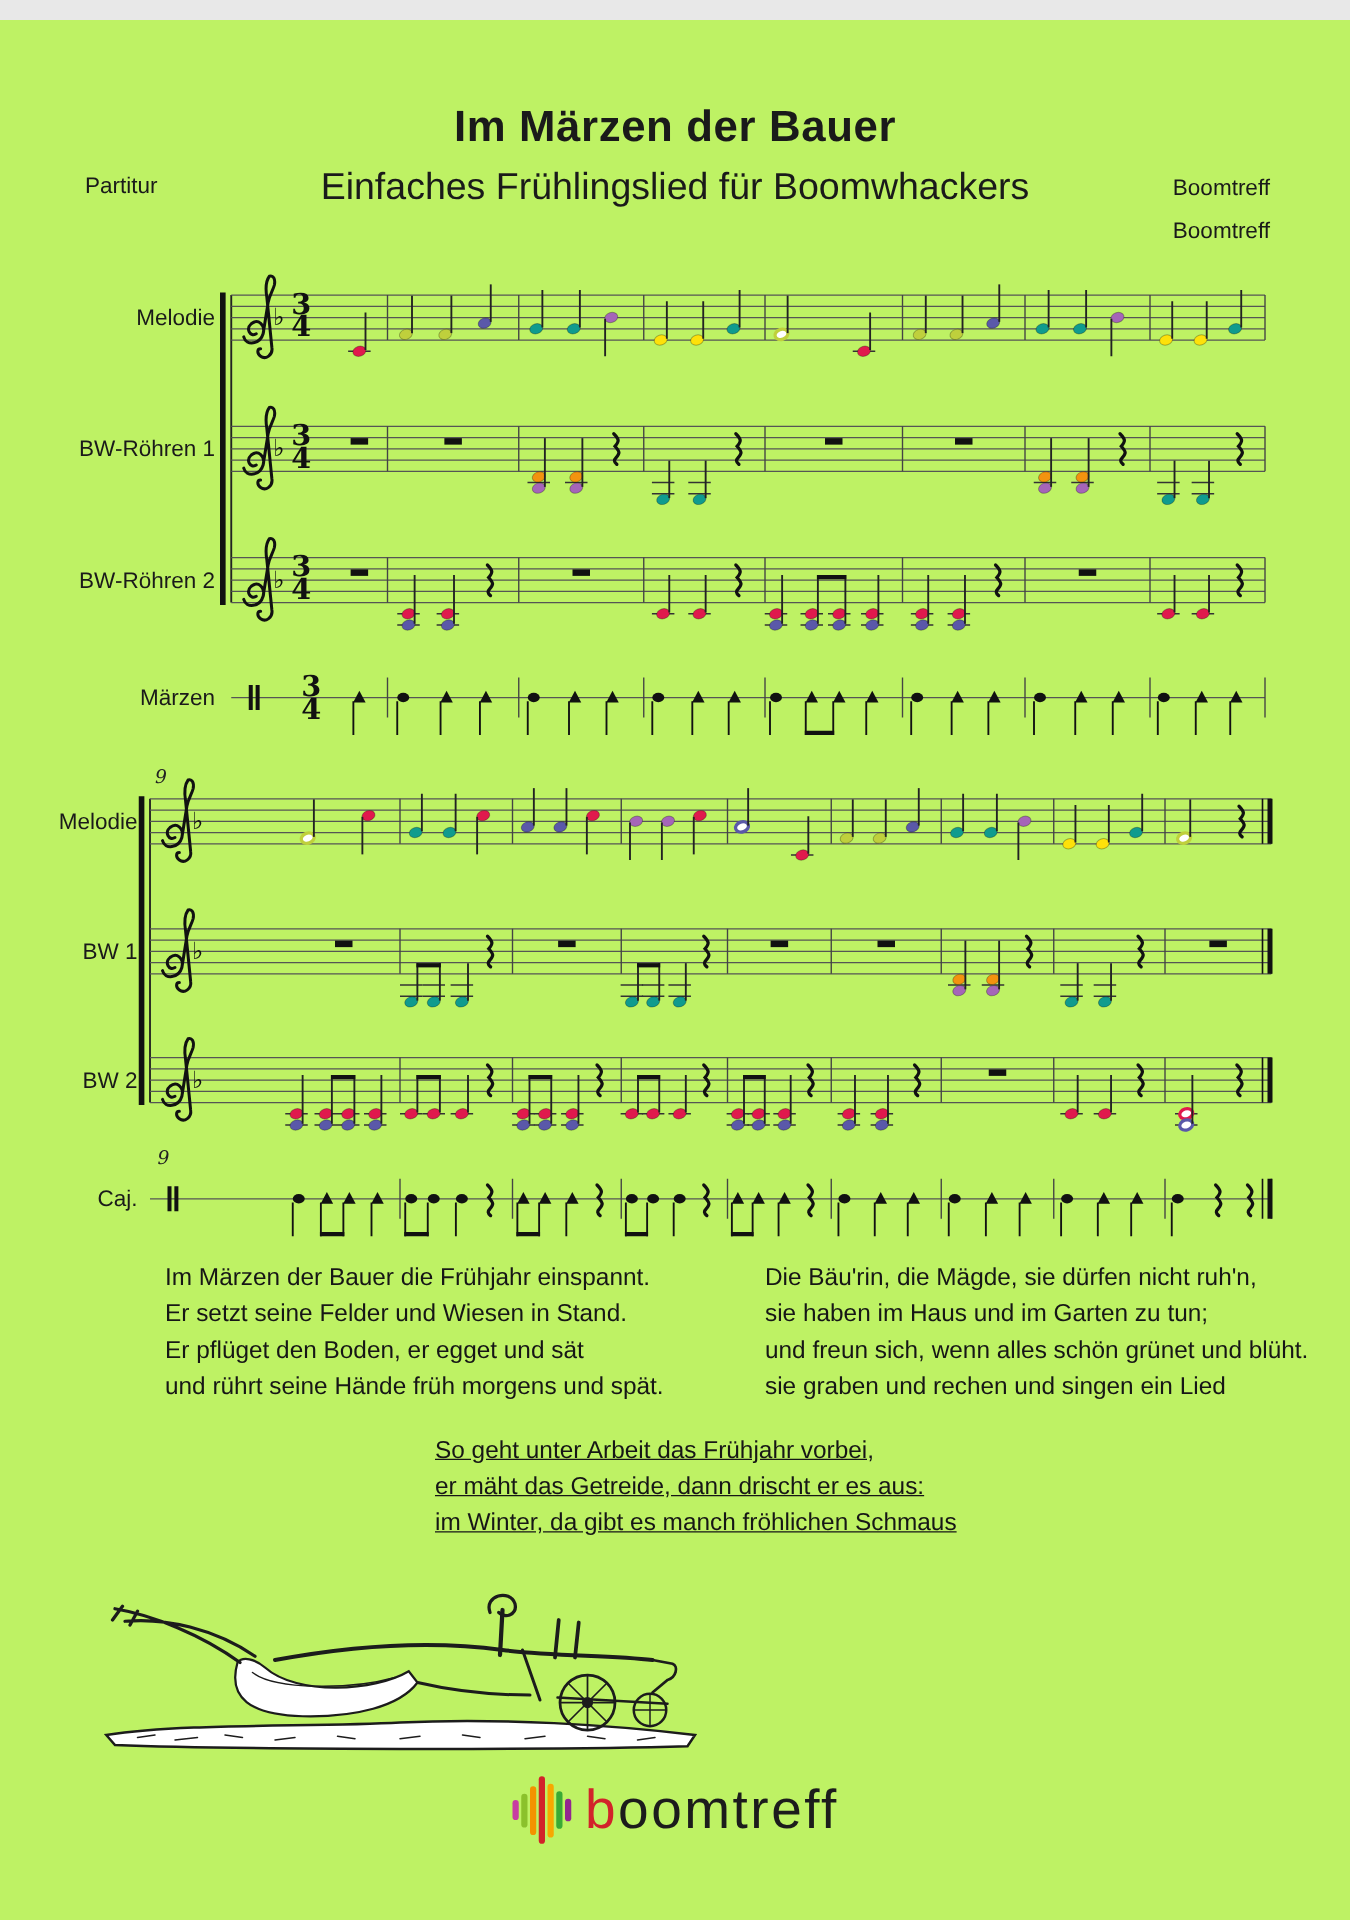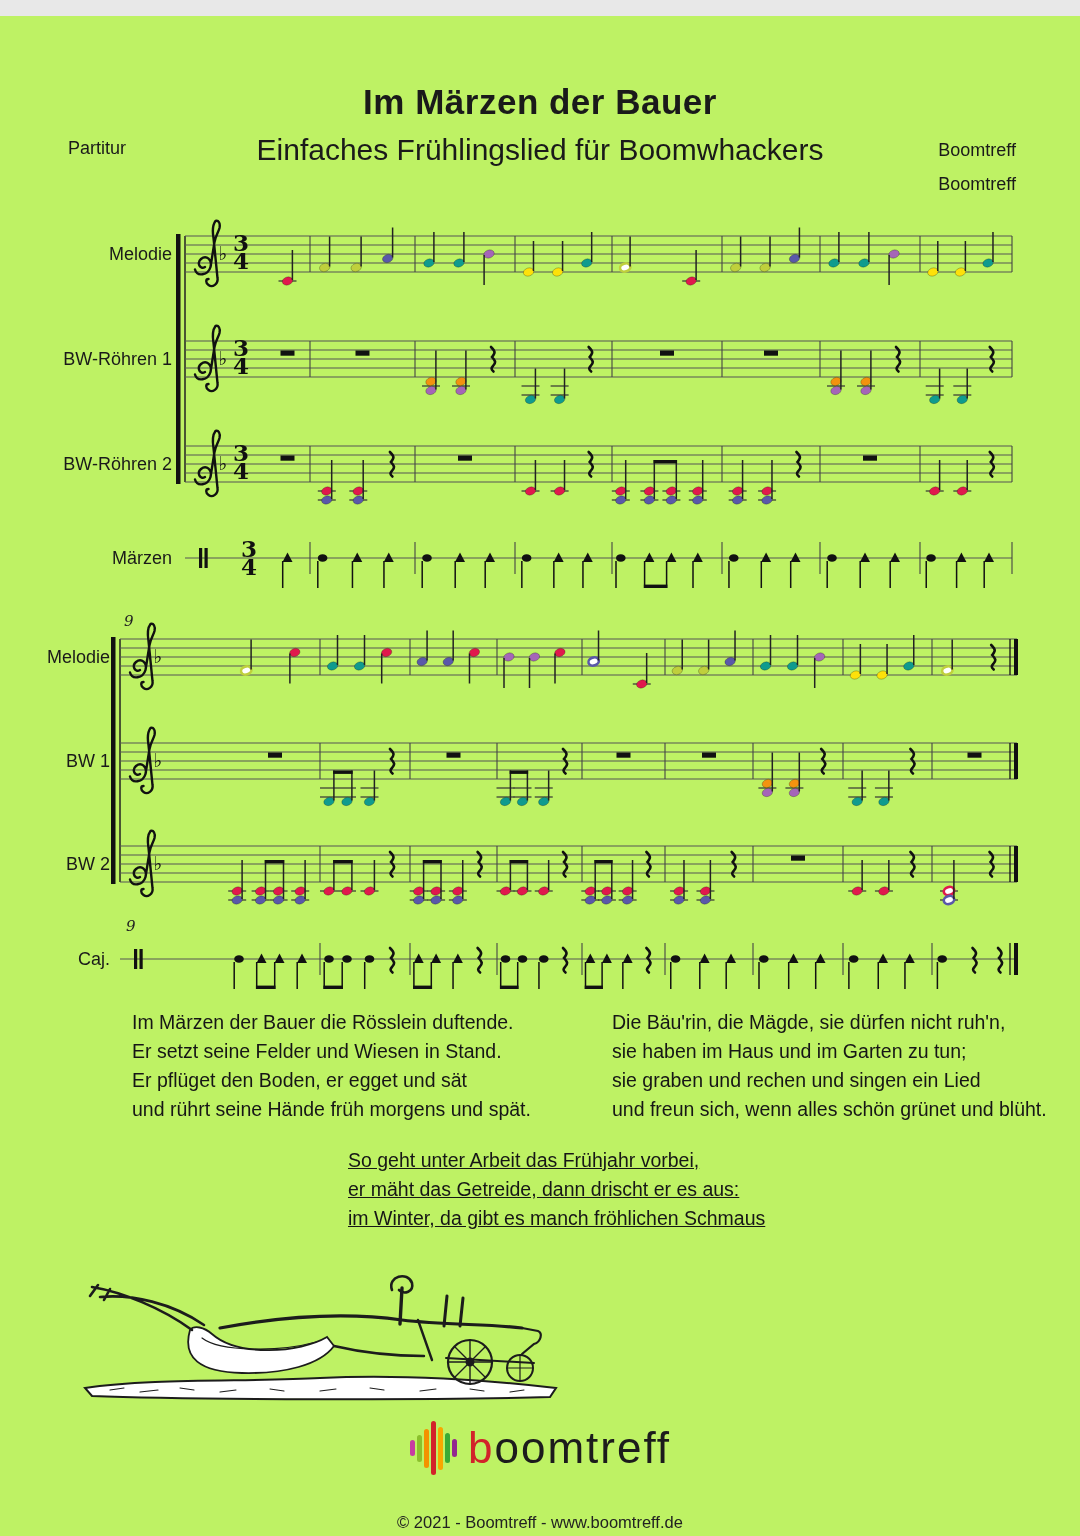--- a/index.html
+++ b/index.html
@@ -942,30 +942,30 @@
             <ellipse cx="942.2" cy="943" rx="4.8" ry="3.8" fill="#111"></ellipse>
             <line x1="937.4000000000001" y1="946" x2="937.4000000000001" y2="973" stroke="#111" stroke-width="1.5"></line>
           </g>
           <path d="M-2 -11 C2.5 -6.5 2.5 -5 -1 -1 C3 3.5 3 4.5 0 8 C-2 10 -2 11.5 0.5 13.5" transform="translate(974.5 943)" stroke="#111" stroke-width="2.6" fill="none" stroke-linecap="round"></path>
           <path d="M-2 -11 C2.5 -6.5 2.5 -5 -1 -1 C3 3.5 3 4.5 0 8 C-2 10 -2 11.5 0.5 13.5" transform="translate(1000 943)" stroke="#111" stroke-width="2.6" fill="none" stroke-linecap="round"></path>
         </g>
       </g>
     </svg>
 
   <div class="abs verse" style="left:132px;top:992px;">
-    <div>Im Märzen der Bauer die Rösslein duftende.</div>
+    <div>Im Märzen der Bauer die Frühjahr einspannt.</div>
     <div>Er setzt seine Felder und Wiesen in Stand.</div>
     <div>Er pflüget den Boden, er egget und sät</div>
     <div>und rührt seine Hände früh morgens und spät.</div>
   </div>
   <div class="abs verse" style="left:612px;top:992px;">
     <div>Die Bäu'rin, die Mägde, sie dürfen nicht ruh'n,</div>
     <div>sie haben im Haus und im Garten zu tun;</div>
+    <div>und freun sich, wenn alles schön grünet und blüht.</div>
     <div>sie graben und rechen und singen ein Lied</div>
-    <div>und freun sich, wenn alles schön grünet und blüht.</div>
   </div>
   <div class="abs verse" style="left:348px;top:1130px;text-decoration:underline;">
     <div>So geht unter Arbeit das Frühjahr vorbei,</div>
     <div>er mäht das Getreide, dann drischt er es aus:</div>
     <div>im Winter, da gibt es manch fröhlichen Schmaus</div>
   </div>
 
   <svg class="abs" style="left:70px;top:1252px;" width="500" height="150" viewBox="0 0 500 150">
     <g stroke="#1c1c1c" fill="none" stroke-width="2" stroke-linecap="round">
       <path d="M15,120 C80,110 180,114 250,110 C330,106 420,112 486,120 L480,129 C380,132 120,132 22,128 Z" fill="#ffffff"></path>
@@ -995,14 +995,13 @@
         <div class="lbar" style="height: 27px; background: rgb(139, 193, 44);"></div>
         <div class="lbar" style="height: 39px; background: rgb(243, 146, 0);"></div>
         <div class="lbar" style="height: 54px; background: rgb(210, 35, 42);"></div>
         <div class="lbar" style="height: 43px; background: rgb(247, 168, 0);"></div>
         <div class="lbar" style="height: 30px; background: rgb(58, 170, 53);"></div>
         <div class="lbar" style="height: 18px; background: rgb(147, 38, 143);"></div>
       </div>
     <div id="logo-word"><span class="b">b</span><span>oomtreff</span></div>
   </div>
 
-  <div class="abs" id="footer">© 2021 - Boomtreff - www.boomtreff.de</div>
 </div>
 
 </body></html>

